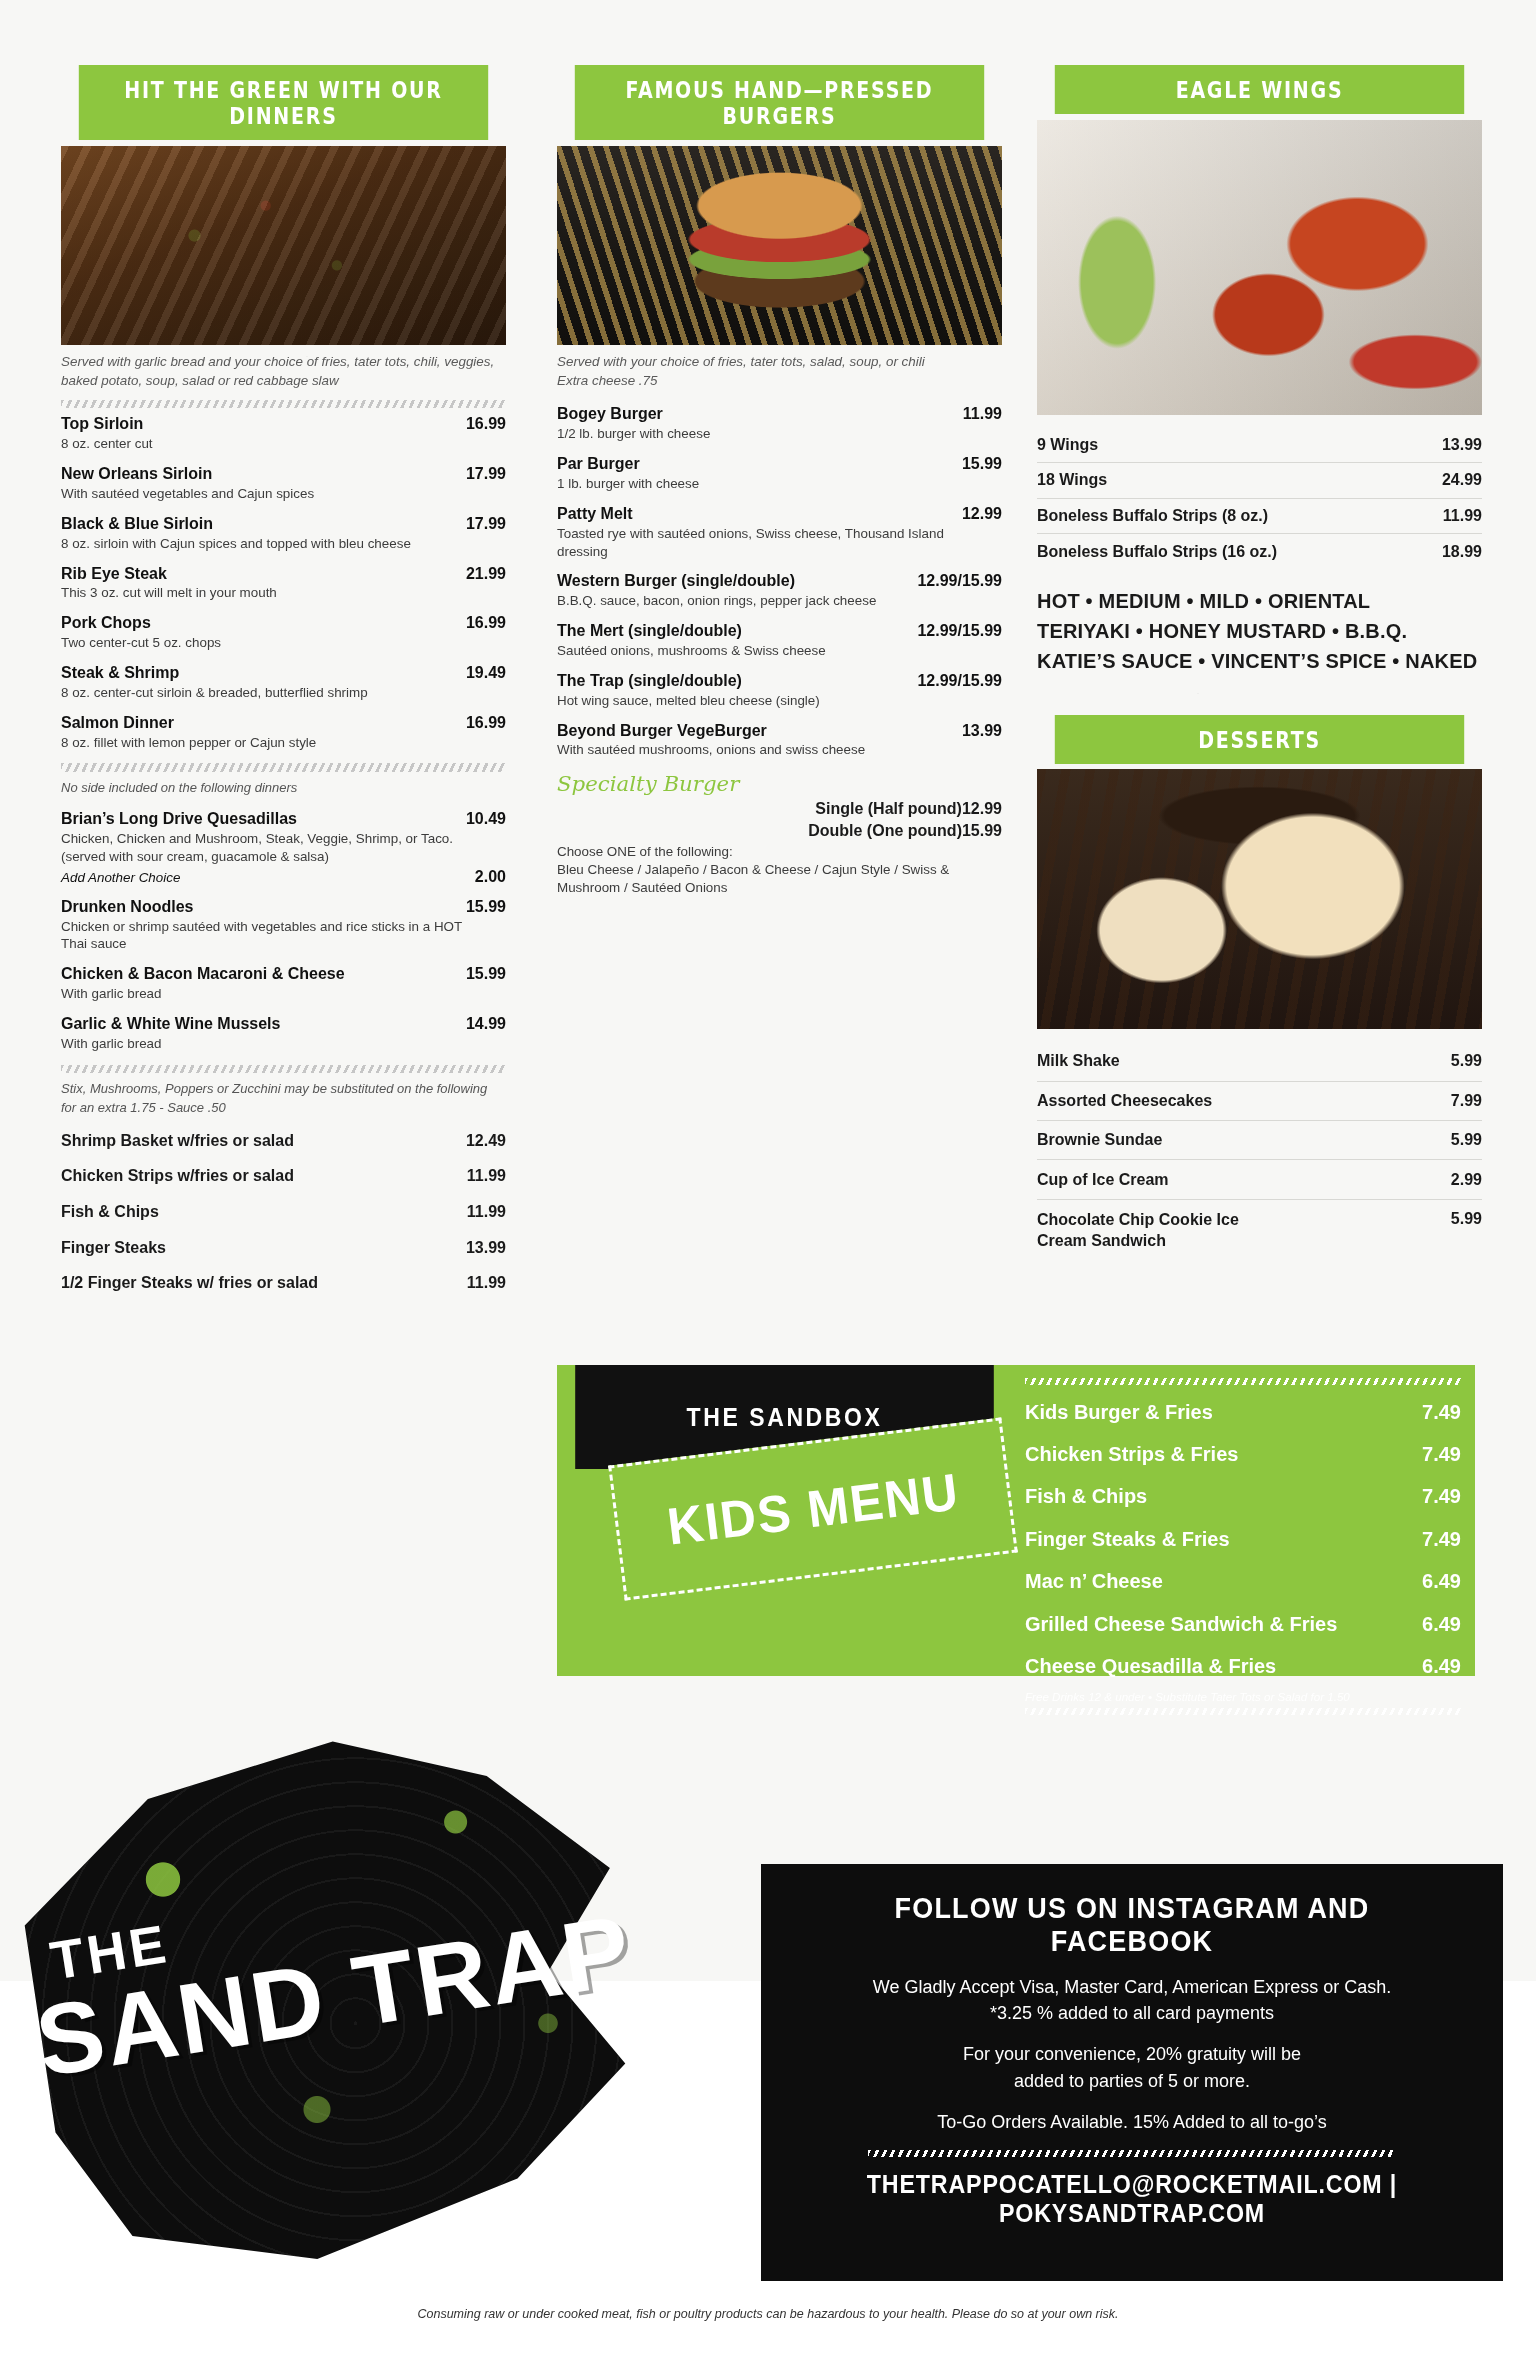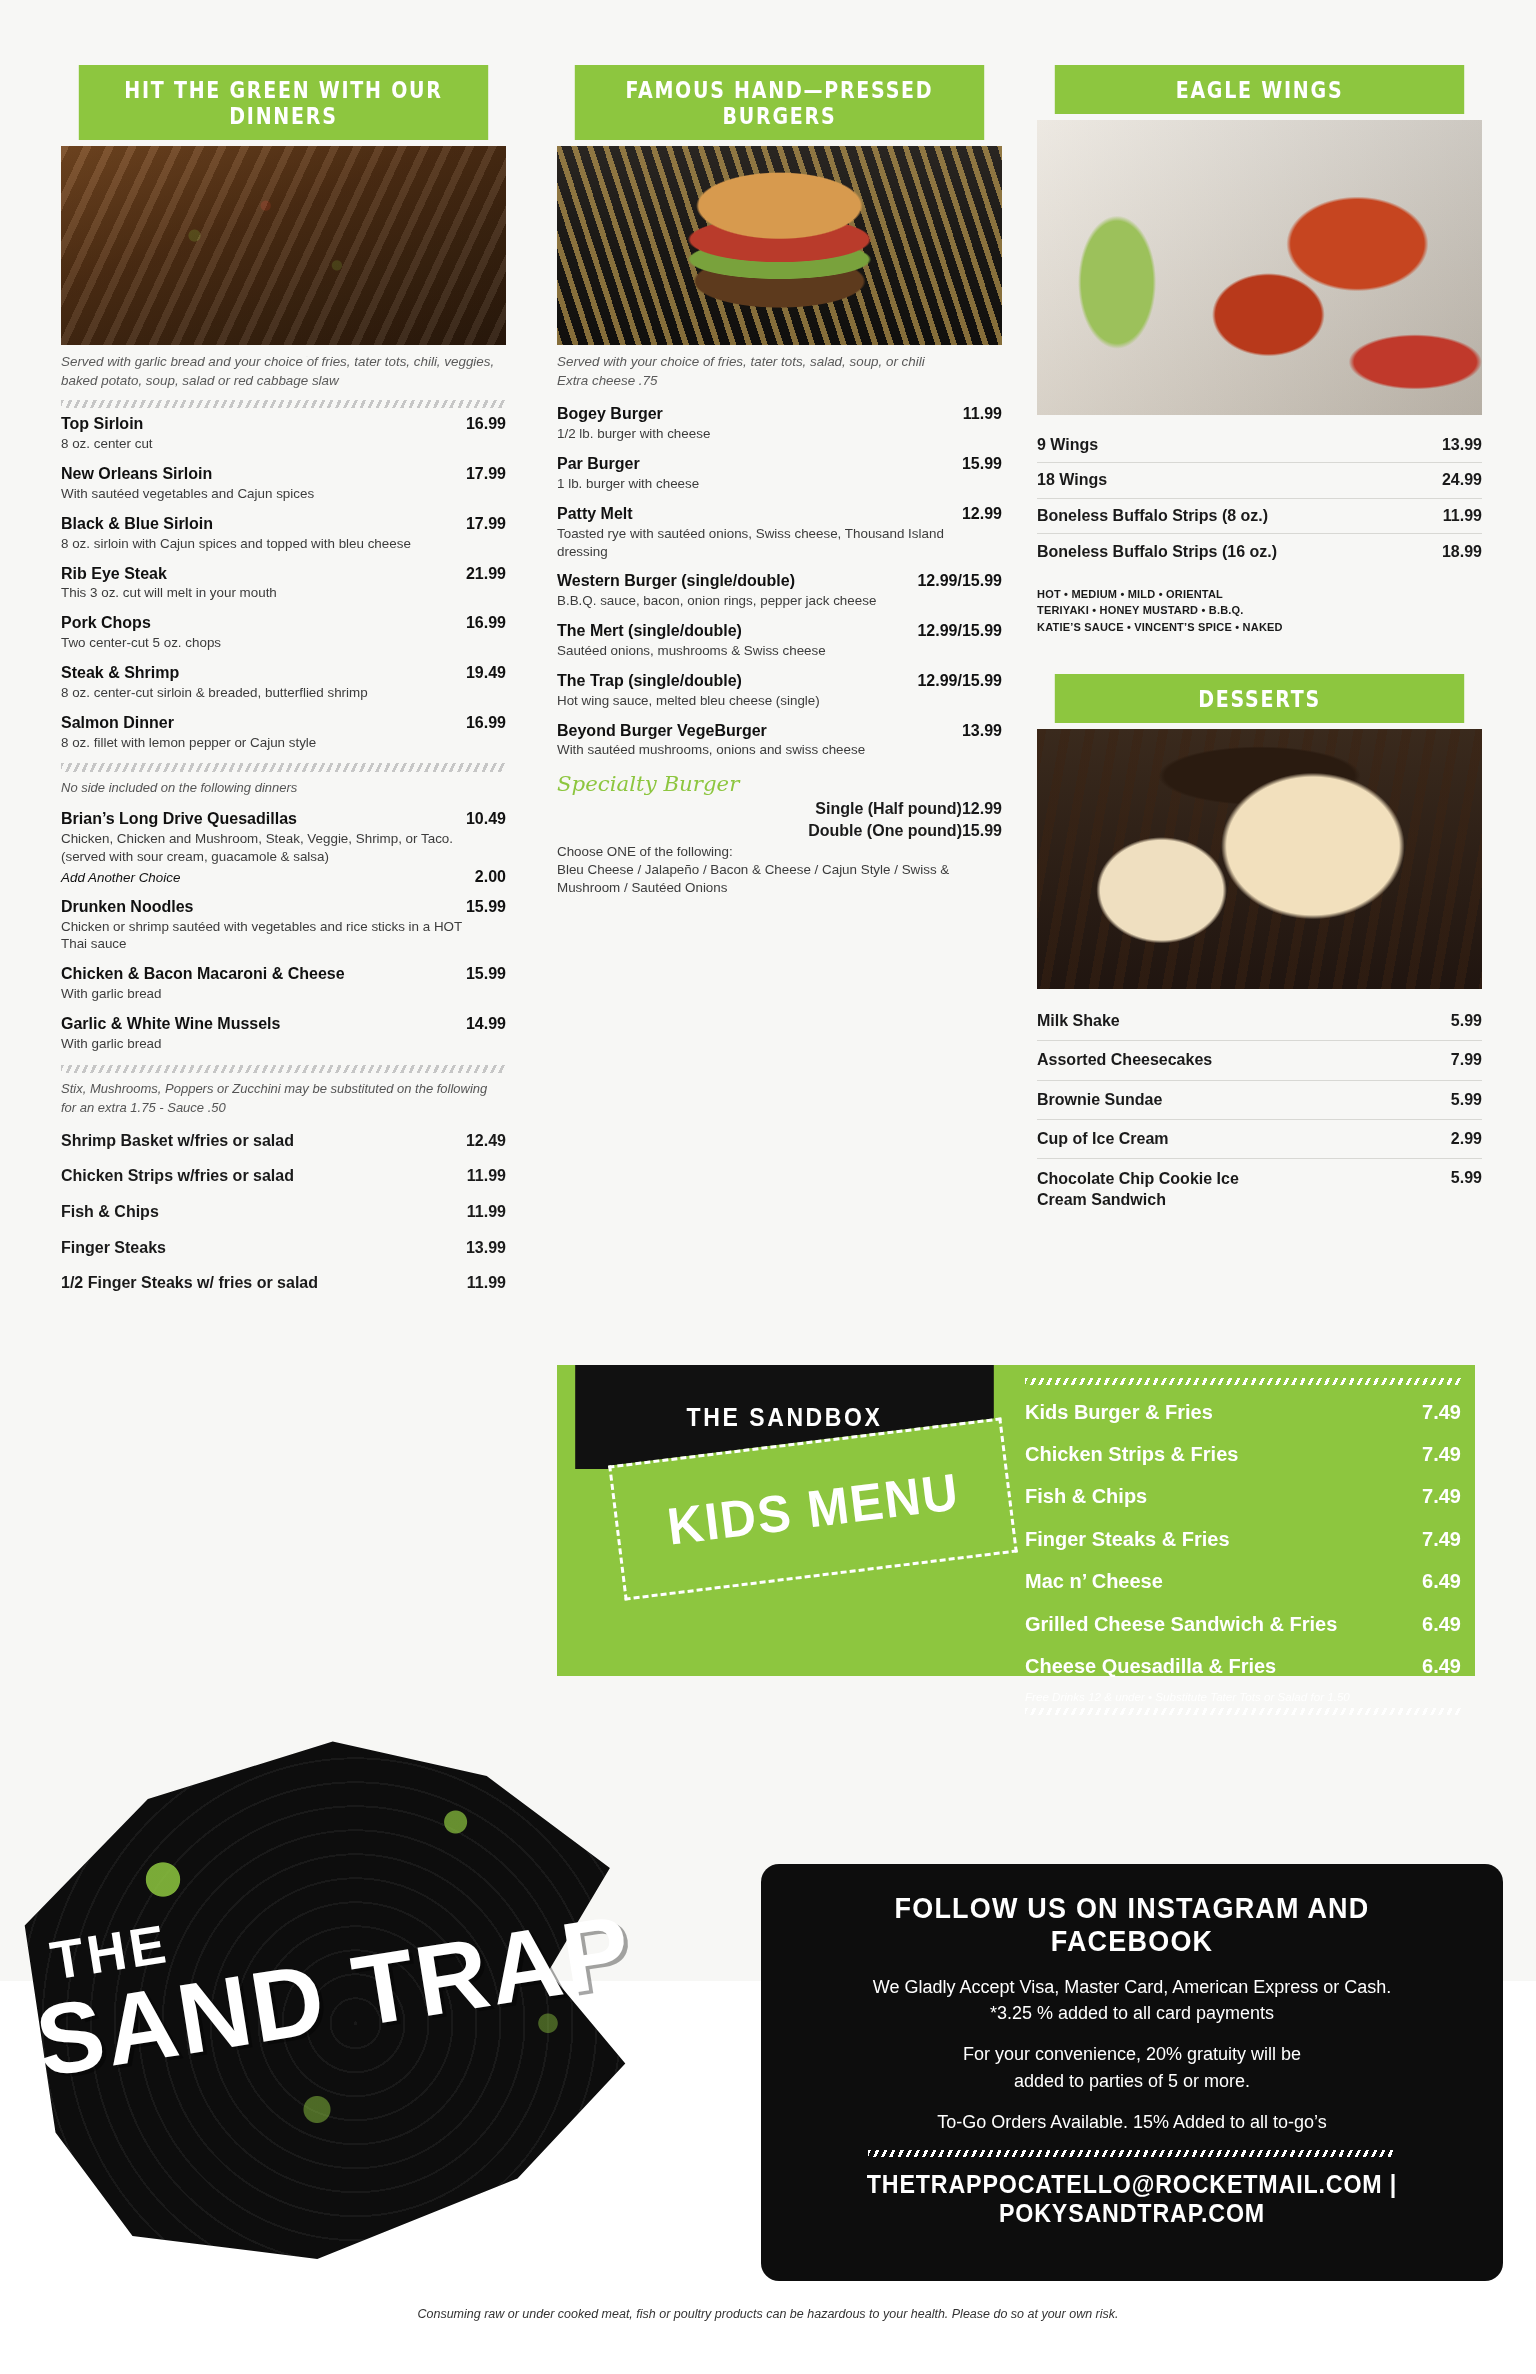--- a/index.html
+++ b/index.html
@@ -160,21 +160,21 @@
   .wing-row {
     display:flex; justify-content: space-between;
     font-weight: bold; font-size: 16px;
     padding: 8.3px 0 8.3px;
     border-bottom: 0.9px solid #d8d8d4;
   }
   .wing-row:first-child { border-top: 0.9px solid #d8d8d4; }
   .flavors {
     margin-top: 16.7px;
     font-weight: bold;
-    font-size: 11px;
+    font-size: 20px;
     line-height: 1.5;
     letter-spacing: 0.2px;
   }
 
   .dessert-row {
     display:flex; justify-content: space-between;
     font-weight: bold; font-size: 16px;
     padding: 10.2px 0;
     border-bottom: 0.9px solid #d8d8d4;
   }
@@ -290,21 +290,20 @@
   .footer-box {
     position: absolute;
     left: 761px;
     top: 1864px;
     width: 742px;
     height: 417px;
     background: #0d0d0d;
     color: #ffffff;
     padding: 22px 33px;
     box-sizing: border-box;
-    border-radius: 18px;
   }
   .footer-box .fhead {
     text-align:center;
     font-weight:bold;
     font-size: 29px;
     letter-spacing: 1.3px;
     transform: scaleX(0.93);
     margin: 5.6px 0 16.7px;
   }
   .footer-box p {

